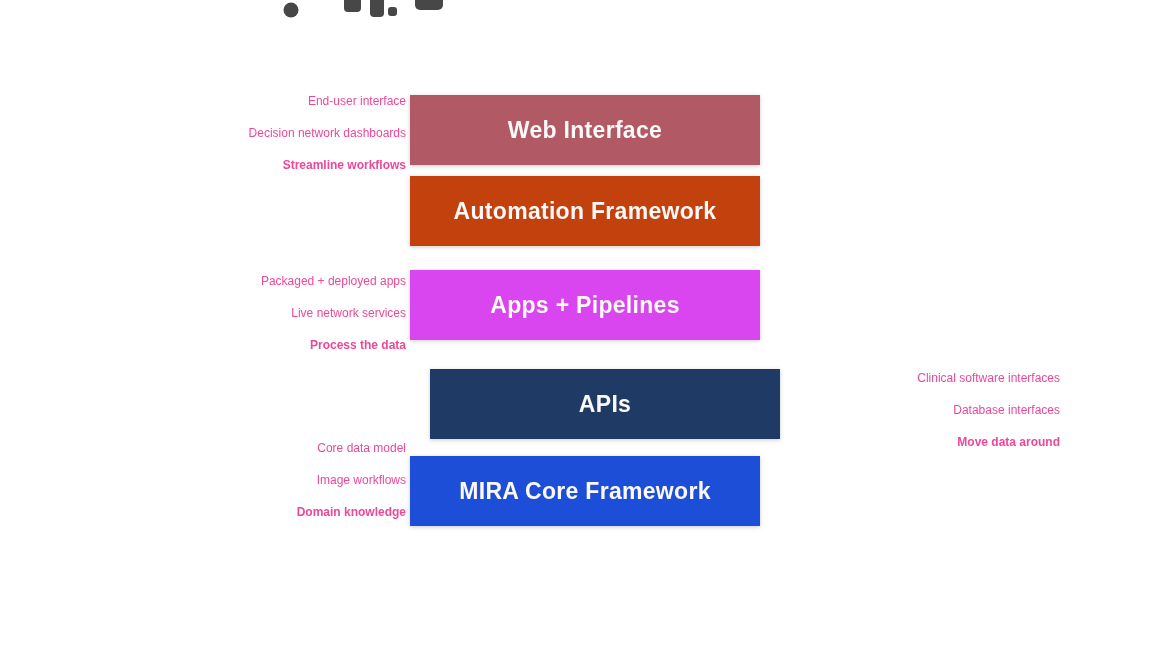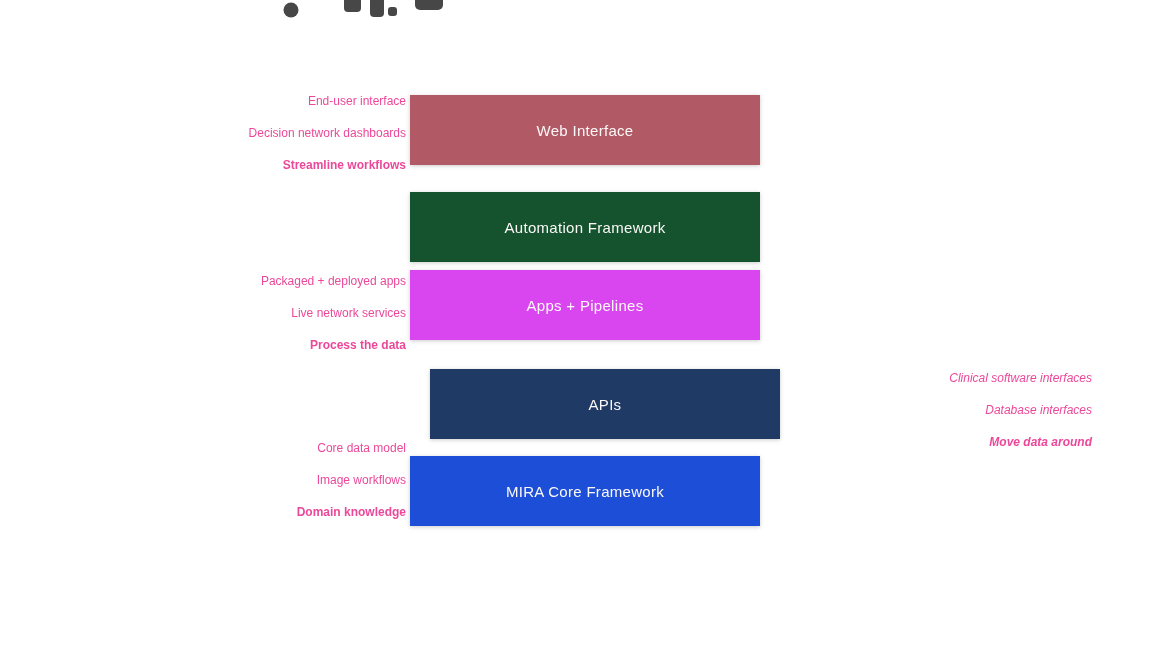--- a/index.html
+++ b/index.html
@@ -27,22 +27,22 @@
     left: 410px;
     width: 350px;
     height: 70px;
     display: flex;
     align-items: center;
     justify-content: center;
     box-shadow: 0 1px 4px rgba(110,110,110,0.35);
   }
   .bar-label {
     color: #fbf8f8;
-    font-size: 15px;
-    font-weight: 400;
+    font-size: 23px;
+    font-weight: 700;
     letter-spacing: 0.3px;
     white-space: nowrap;
   }
   .note {
     position: absolute;
     text-align: right;
     color: #ec4899;
     font-size: 12px;
     line-height: 32px;
   }
@@ -77,37 +77,37 @@
     <div class="emphasis">Streamline workflows</div>
   </div>
 
 
   <div class="note note-left" style="top:265px;">
     <div class="line">Packaged + deployed apps</div>
     <div class="line">Live network services</div>
     <div class="emphasis">Process the data</div>
   </div>
 
-  <div class="note note-right" style="top:362px; left:792px;font-style:italic;">
+  <div class="note note-right" style="top:362px; left:760px;">
     <div class="line">Clinical software interfaces</div>
     <div class="line">Database interfaces</div>
     <div class="emphasis">Move data around</div>
   </div>
 
   <div class="note note-left" style="top:432px;">
     <div class="line">Core data model</div>
     <div class="line">Image workflows</div>
     <div class="emphasis">Domain knowledge</div>
   </div>
 
   <div class="bar" style="top: 95px; background: rgb(177, 89, 100);">
     <span class="bar-label">Web Interface</span>
   </div>
 
-  <div class="bar" style="top: 192px; background: #14532d;">
+  <div class="bar" style="top: 176px; background: #c2410c;">
     <span class="bar-label">Automation Framework</span>
   </div>
 
   <div class="bar" style="top: 270px; background: #d946ef;">
     <span class="bar-label">Apps + Pipelines</span>
   </div>
 
   <div class="bar" style="top: 369px; background: rgb(31, 58, 100); margin-left: 20px;">
     <span class="bar-label">APIs</span>
   </div>

